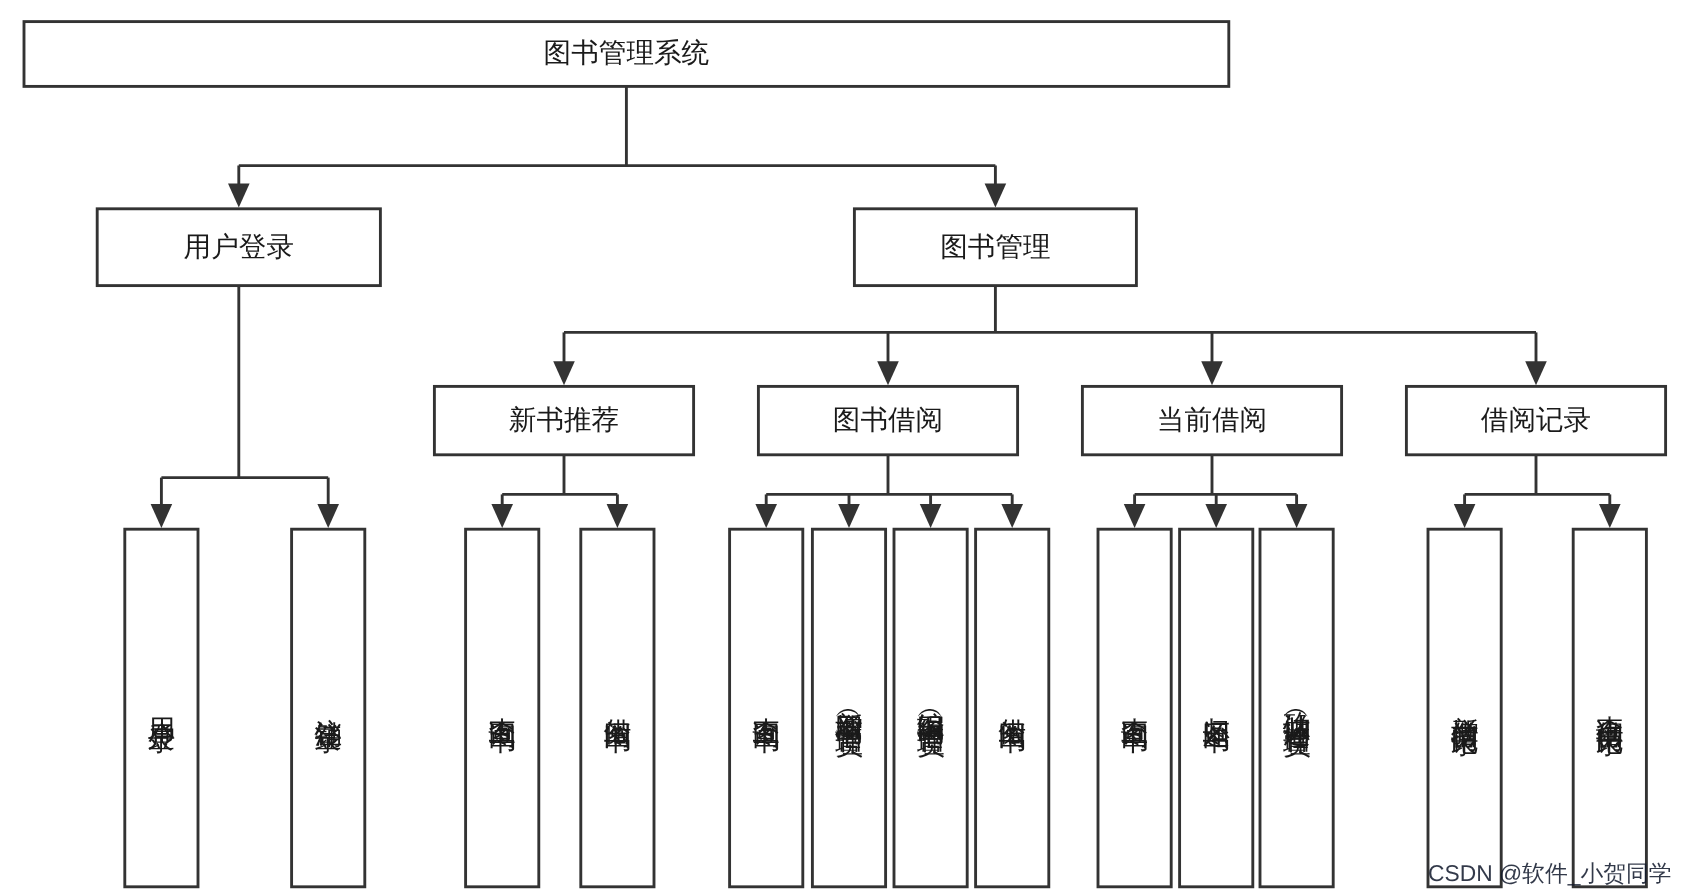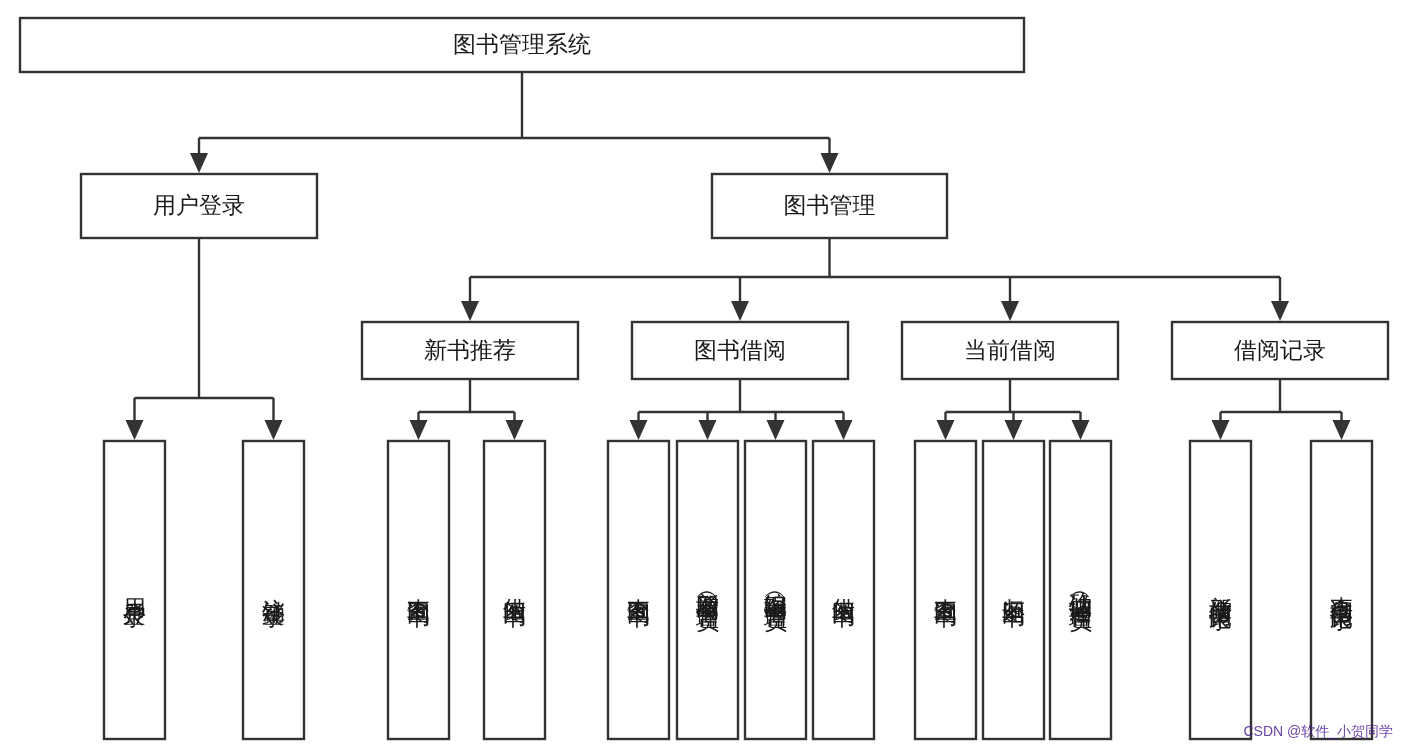--- a/index.html
+++ b/index.html
@@ -60,22 +60,22 @@
     color: #1a1a1a;
     letter-spacing: 2.5px;
     white-space: nowrap;
     text-align: center;
   }
   #watermark {
     position: absolute;
     right: 12px;
     bottom: 6px;
     font-family: "Liberation Sans", sans-serif;
-    font-size: 14px;
-    color: #4c1d95;
+    font-size: 19px;
+    color: #0f172a;
     opacity: 0.85;
     white-space: nowrap;
   }
 </style>
 </head>
 <body>
 
 <div id="diagram-root">
   <svg id="diagram-svg" width="1405" height="747" viewBox="0 0 1405 747" xmlns="http://www.w3.org/2000/svg">
       <g>

